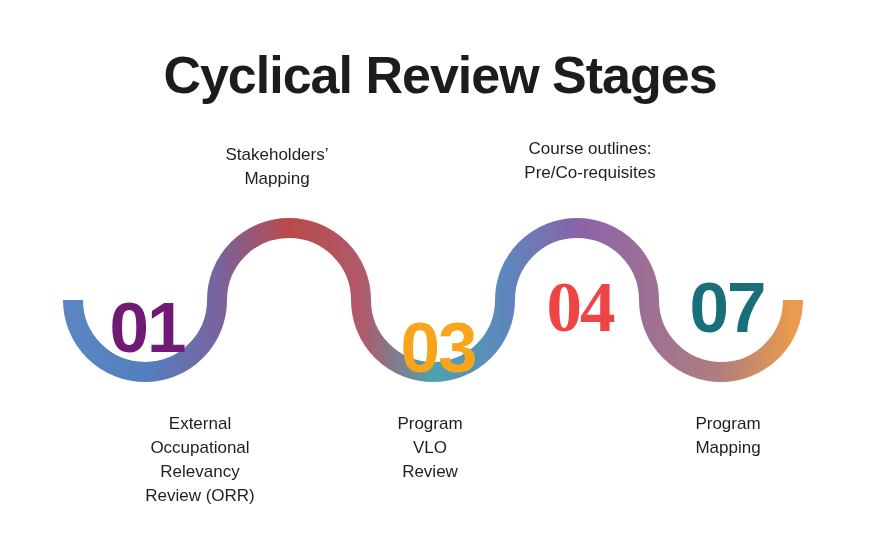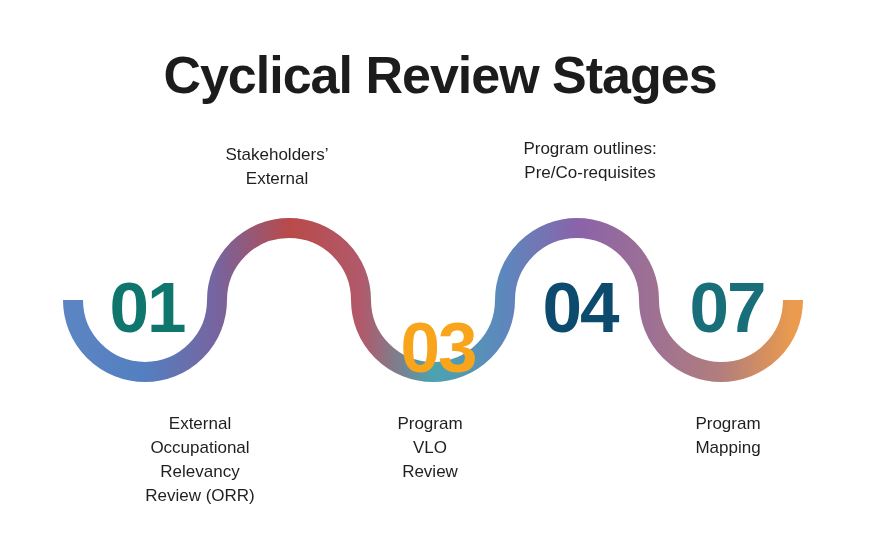--- a/index.html
+++ b/index.html
@@ -89,32 +89,32 @@
         </linearGradient>
     </defs>
     <path d="M 73 300
              A 72 72 0 0 0 217 300
              A 72 72 0 0 1 361 300
              A 72 72 0 0 0 505 300
              A 72 72 0 0 1 649 300
              A 72 72 0 0 0 793 300" fill="none" stroke="url(#wavegrad)" stroke-width="20" stroke-linecap="butt"></path>
   </svg>
 
-  <div class="stage-number num-01" style="color: #0f766e;">01</div>
+  <div class="stage-number num-01" style="color: #701a75; margin-top: 20px;">01</div>
   <div class="stage-number num-03" style="color: rgb(248, 165, 27);">03</div>
-  <div class="stage-number num-04" style="color: #0c4a6e;">04</div>
+  <div class="stage-number num-04" style="color: #ef4444; font-family: Liberation Serif, serif;">04</div>
   <div class="stage-number num-05" style="color: rgb(24, 111, 121);">07</div>
 
   <div class="stage-label label-below-01">External
 Occupational
 Relevancy
 Review (ORR)</div>
   <div class="stage-label label-above-02">Stakeholders’
-External</div>
+Mapping</div>
   <div class="stage-label label-below-03">Program
 VLO
 Review</div>
-  <div class="stage-label label-above-04">Program outlines:
+  <div class="stage-label label-above-04">Course outlines:
 Pre/Co-requisites</div>
   <div class="stage-label label-below-05">Program
 Mapping</div>
 
 </div>
 
 </body></html>

